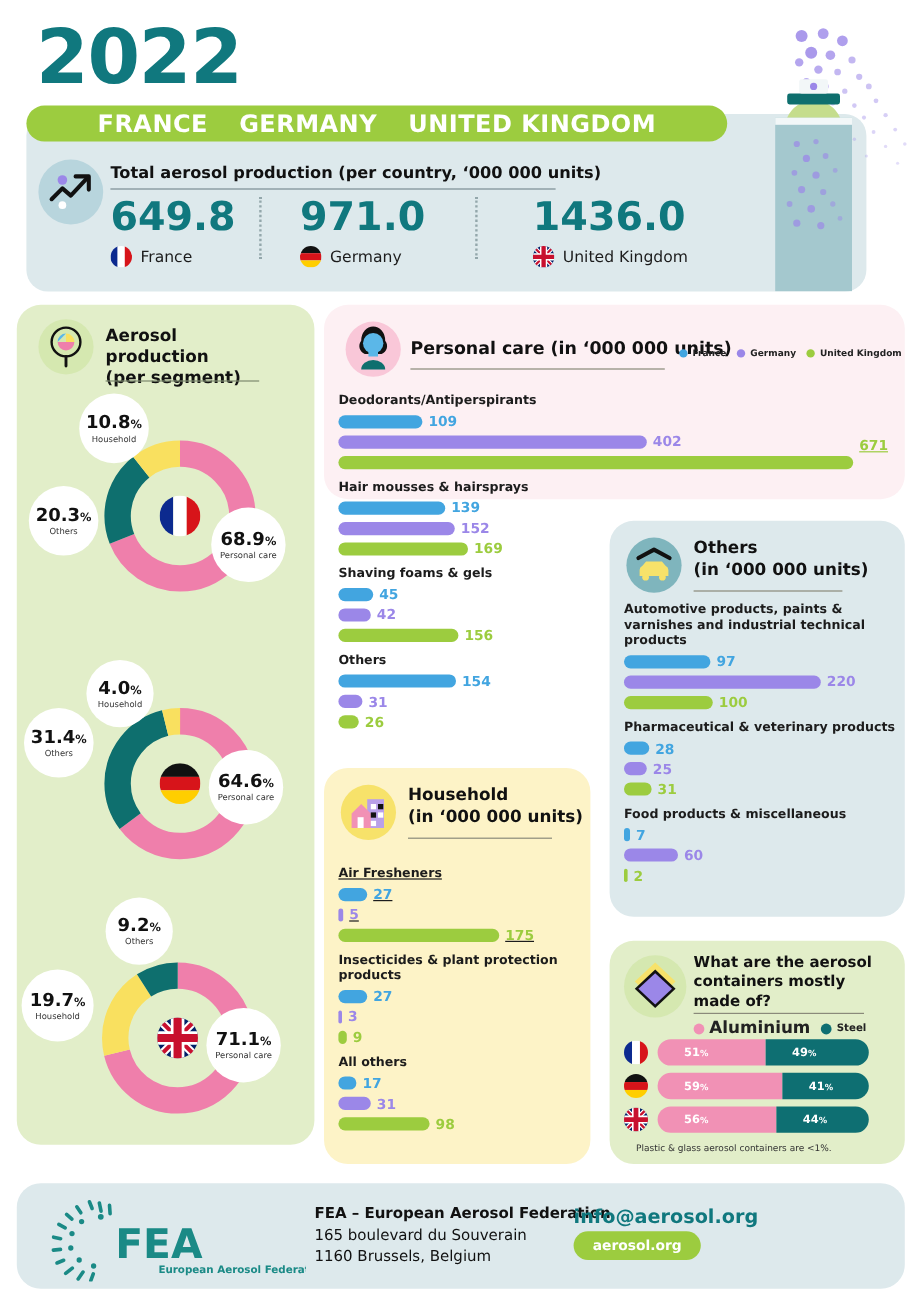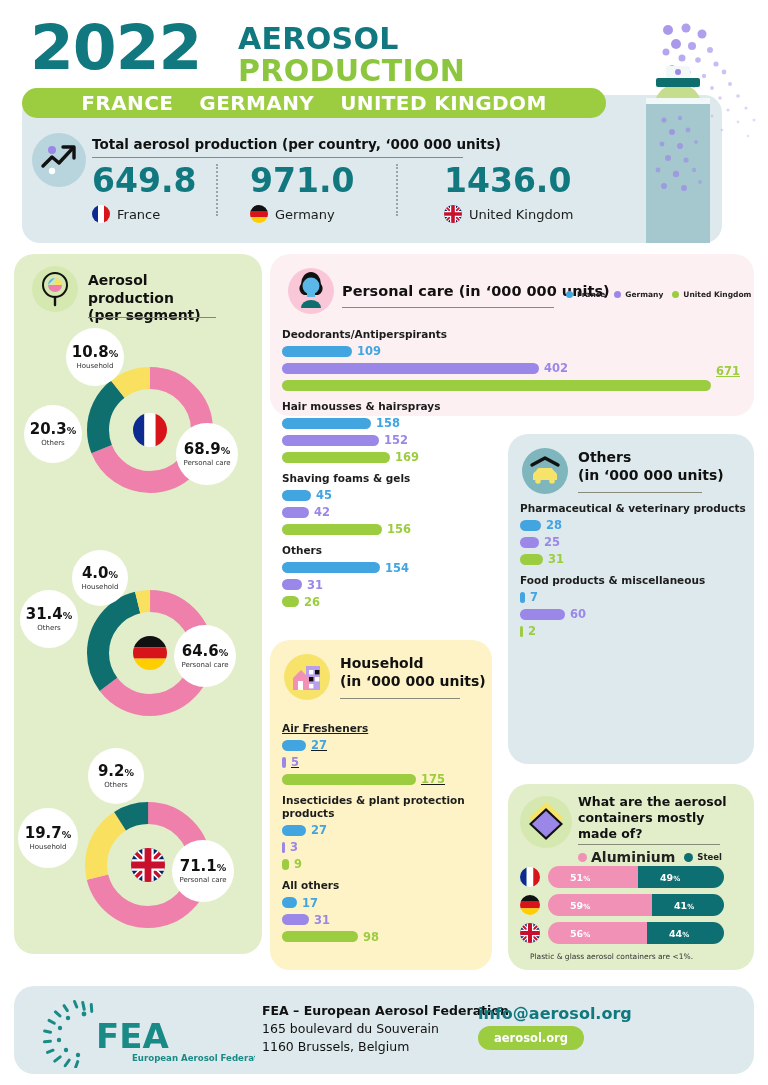--- a/index.html
+++ b/index.html
@@ -245,24 +245,20 @@
         <circle cx="64" cy="174" r="3.2" opacity=".7"></circle>
           <circle cx="82" cy="170" r="2.2" opacity=".5"></circle>
         <circle cx="52" cy="186" r="3" opacity=".7"></circle>
           <circle cx="72" cy="188" r="3" opacity=".68"></circle>
         <circle cx="88" cy="182" r="2" opacity=".45"></circle>
       </g>
     </svg>
   </div>
 
   <div class="hdr-year">2022</div>
-  <div class="hdr-title">
-    <span class="l1">AEROSOL</span>
-    <span class="l2">PRODUCTION</span>
-  </div>
 
   <div class="countries-band">
     <span>FRANCE</span>
     <span>GERMANY</span>
     <span>UNITED KINGDOM</span>
   </div>
 
   <div class="trend-icon">
     <svg width="54" height="54" viewBox="0 0 54 54">
       <circle cx="20" cy="17" r="4" fill="#9b87e8"></circle>
@@ -459,21 +455,21 @@
       <div class="barrow">
           <div class="bar" style="width:429px;background:#9ccc3f"></div>
           <span class="bval" style="color:#9ccc3f; position:relative; top:-14px;text-decoration:underline;">671</span>
         </div>
     </div>
 
     <div style="margin-bottom:8px;">
       <div class="cat-label">Hair mousses &amp; hairsprays</div>
       <div class="barrow">
           <div class="bar" style="width:89px;background:#42a5e0"></div>
-          <span class="bval" style="color:#42a5e0">158</span>
+          <span class="bval" style="color:#42a5e0">139</span>
         </div>
       <div class="barrow">
           <div class="bar" style="width:97px;background:#9b87e8"></div>
           <span class="bval" style="color:#9b87e8">152</span>
         </div>
       <div class="barrow">
           <div class="bar" style="width:108px;background:#9ccc3f"></div>
           <span class="bval" style="color:#9ccc3f">169</span>
         </div>
     </div>
@@ -519,20 +515,35 @@
       <circle cx="16" cy="33" r="2.8" fill="#f7e26a"></circle>
       <circle cx="30" cy="33" r="2.8" fill="#f7e26a"></circle>
     </svg>
   </div>
   <div class="card-title" id="ot-title">
     <div>Others</div>
     <div>(in ‘000 000 units)</div>
   </div>
   <div class="card-rule" id="ot-rule"></div>
   <div id="ot-body">
+    <div style="margin-bottom:8px;">
+      <div class="cat-label">Automotive products, paints &amp; varnishes and industrial technical products</div>
+      <div class="barrow">
+          <div class="bar" style="width:72px;background:#42a5e0"></div>
+          <span class="bval" style="color:#42a5e0">97</span>
+        </div>
+      <div class="barrow">
+          <div class="bar" style="width:164px;background:#9b87e8"></div>
+          <span class="bval" style="color:#9b87e8">220</span>
+        </div>
+      <div class="barrow">
+          <div class="bar" style="width:74px;background:#9ccc3f"></div>
+          <span class="bval" style="color:#9ccc3f">100</span>
+        </div>
+    </div>
     <div style="margin-bottom:8px;">
       <div class="cat-label">Pharmaceutical &amp; veterinary products</div>
       <div class="barrow">
           <div class="bar" style="width:21px;background:#42a5e0"></div>
           <span class="bval" style="color:#42a5e0">28</span>
         </div>
       <div class="barrow">
           <div class="bar" style="width:19px;background:#9b87e8"></div>
           <span class="bval" style="color:#9b87e8">25</span>
         </div>

